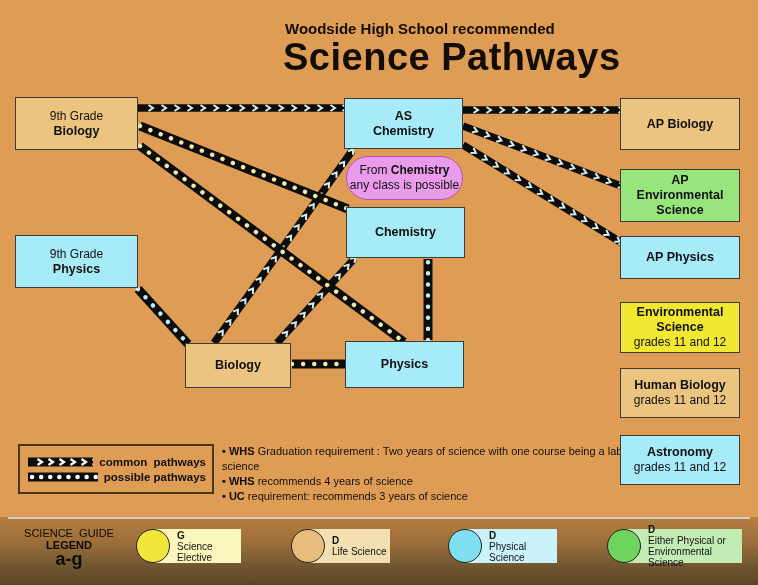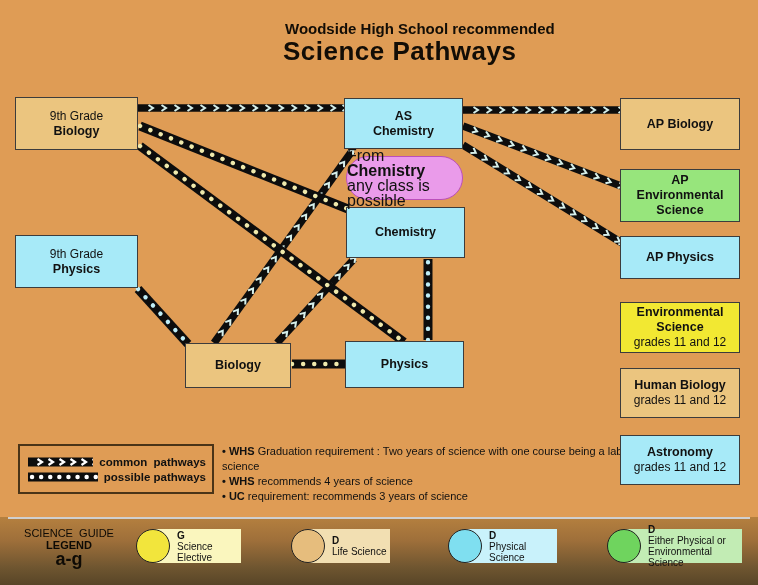--- a/index.html
+++ b/index.html
@@ -8,32 +8,32 @@
 
   
   .logo{position:absolute;left:190px;top:12px;width:80px;height:70px;background:#ffffff;
         border:2px solid #1c1c1c;border-radius:9px;display:flex;flex-direction:column;
         align-items:center;justify-content:center;box-sizing:border-box;}
   .logo .logo-top{font-size:9.5px;font-weight:bold;letter-spacing:.5px;color:#1a1a1a;}
   .logo .logo-w{font-size:30px;line-height:28px;font-weight:bold;color:#E87A20;
         text-shadow:-1.5px 0 #000,1.5px 0 #000,0 -1.5px #000,0 1.5px #000;}
   .logo .logo-bottom{font-size:8.5px;font-weight:bold;letter-spacing:.4px;color:#1a1a1a;}
   .subtitle{position:absolute;left:285px;top:20px;font-size:15px;font-weight:bold;color:#120d06;}
-  .title{position:absolute;left:283px;top:36px;font-size:26px;font-weight:bold;color:#120d06;letter-spacing:.5px;}
+  .title{position:absolute;left:283px;top:36px;font-size:38px;font-weight:bold;color:#120d06;letter-spacing:.5px;}
 
   
   #edge-svg{position:absolute;left:0;top:0;z-index:1;}
   #nodes{position:absolute;left:0;top:0;width:758px;height:585px;z-index:2;pointer-events:none;}
   .node{position:absolute;border:1.4px solid #3c3c3c;box-sizing:border-box;display:flex;
         flex-direction:column;align-items:center;justify-content:center;text-align:center;color:#111;}
   .node .pre{font-size:12px;line-height:15px;}
   .node .bold{font-size:12.5px;font-weight:bold;line-height:15px;}
   .node .sub{font-size:12px;line-height:15px;}
   .note{position:absolute;box-sizing:border-box;border-radius:22px;display:flex;flex-direction:column;
-        align-items:center;justify-content:center;color:#111;font-size:16px;line-height:15px;}
+        align-items:center;justify-content:center;color:#111;font-size:12px;line-height:15px;}
 
   
   .pathway-legend{position:absolute;left:18px;top:444px;width:196px;height:50px;border:2px solid #4a3418;
         box-sizing:border-box;display:flex;flex-direction:column;justify-content:center;gap:3px;padding:10px 6px;}
   .pl-row{display:flex;align-items:center;gap:6px;}
   .pl-label{font-size:11.5px;font-weight:600;color:#111;white-space:pre;}
 
   
   .requirements{position:absolute;left:222px;top:444px;width:420px;font-size:11px;color:#111;line-height:15px;}
   .requirements .req b{font-weight:bold;}

